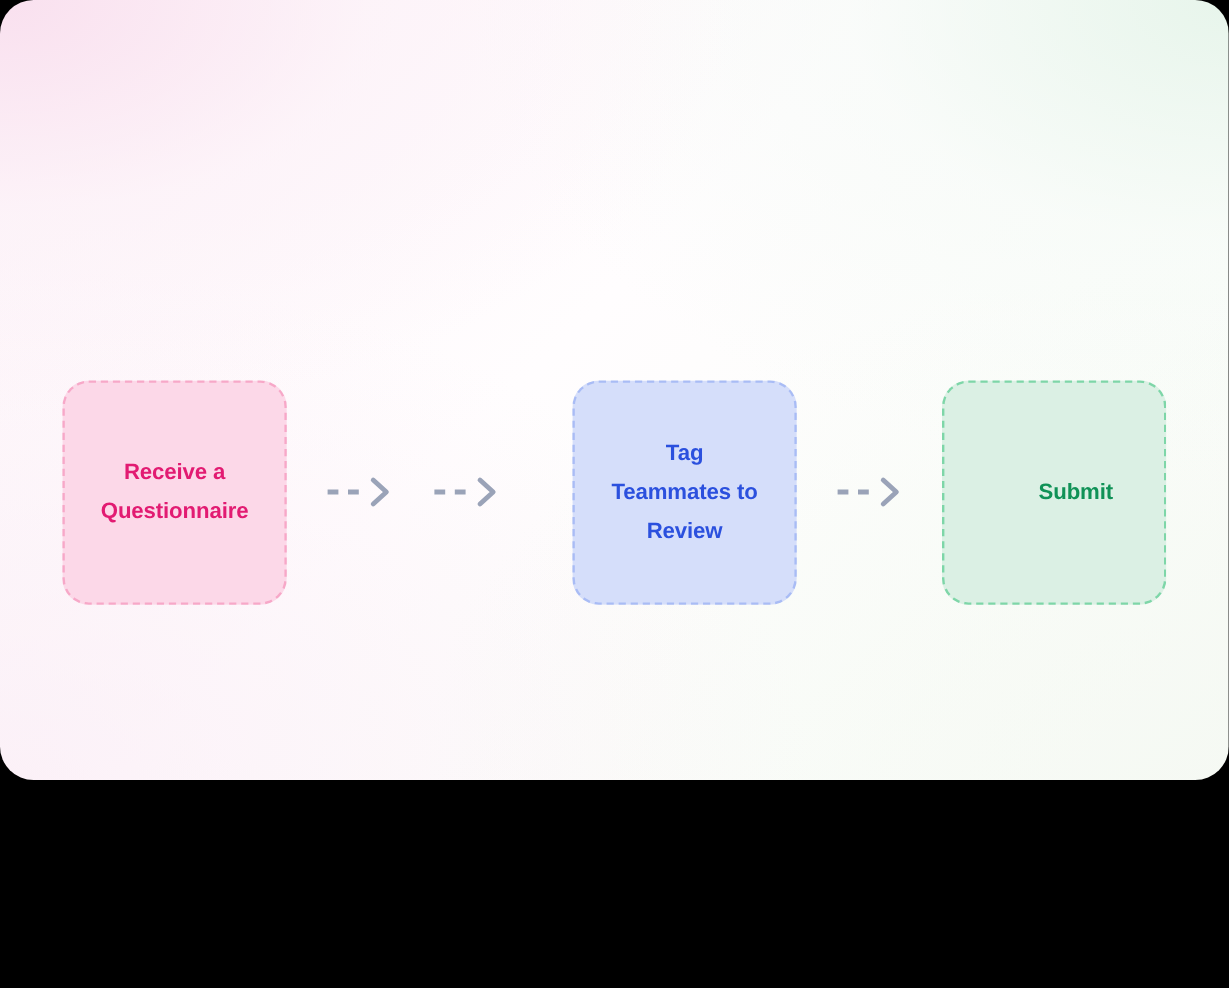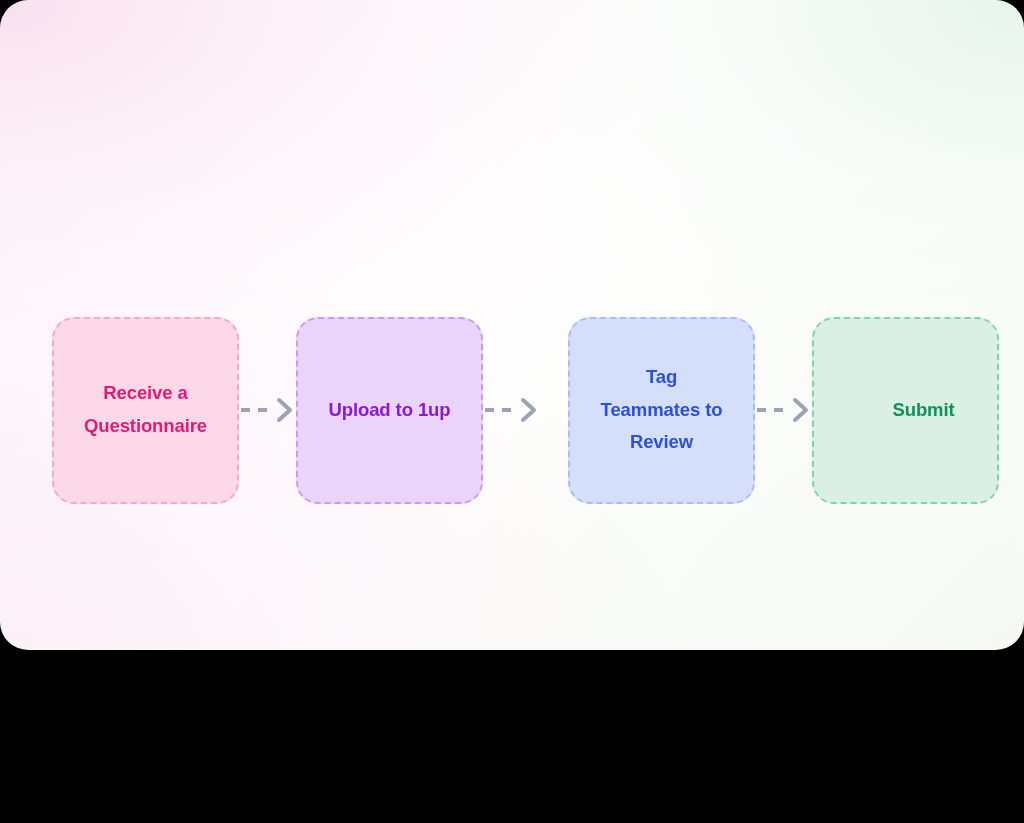--- a/index.html
+++ b/index.html
@@ -101,23 +101,20 @@
 Questionnaire</span>
     </div>
 
     <div class="connector">
       <svg width="57" height="34" viewBox="0 0 57 34" fill="none">
         <path d="M2 17 H36" stroke="#9AA3B8" stroke-width="4" stroke-linecap="butt" stroke-dasharray="9 8"></path>
         <path d="M40 7 L51 17 L40 27" stroke="#9AA3B8" stroke-width="4" stroke-linecap="round" stroke-linejoin="round" fill="none"></path>
       </svg>
     </div>
 
-    <div class="node purple">
-      <span class="node-label">Upload to 1up</span>
-    </div>
 
     <div class="connector">
       <svg width="57" height="34" viewBox="0 0 57 34" fill="none">
         <path d="M2 17 H36" stroke="#9AA3B8" stroke-width="4" stroke-linecap="butt" stroke-dasharray="9 8"></path>
         <path d="M40 7 L51 17 L40 27" stroke="#9AA3B8" stroke-width="4" stroke-linecap="round" stroke-linejoin="round" fill="none"></path>
       </svg>
     </div>
 
     <div class="node blue">
       <span class="node-label">Tag

